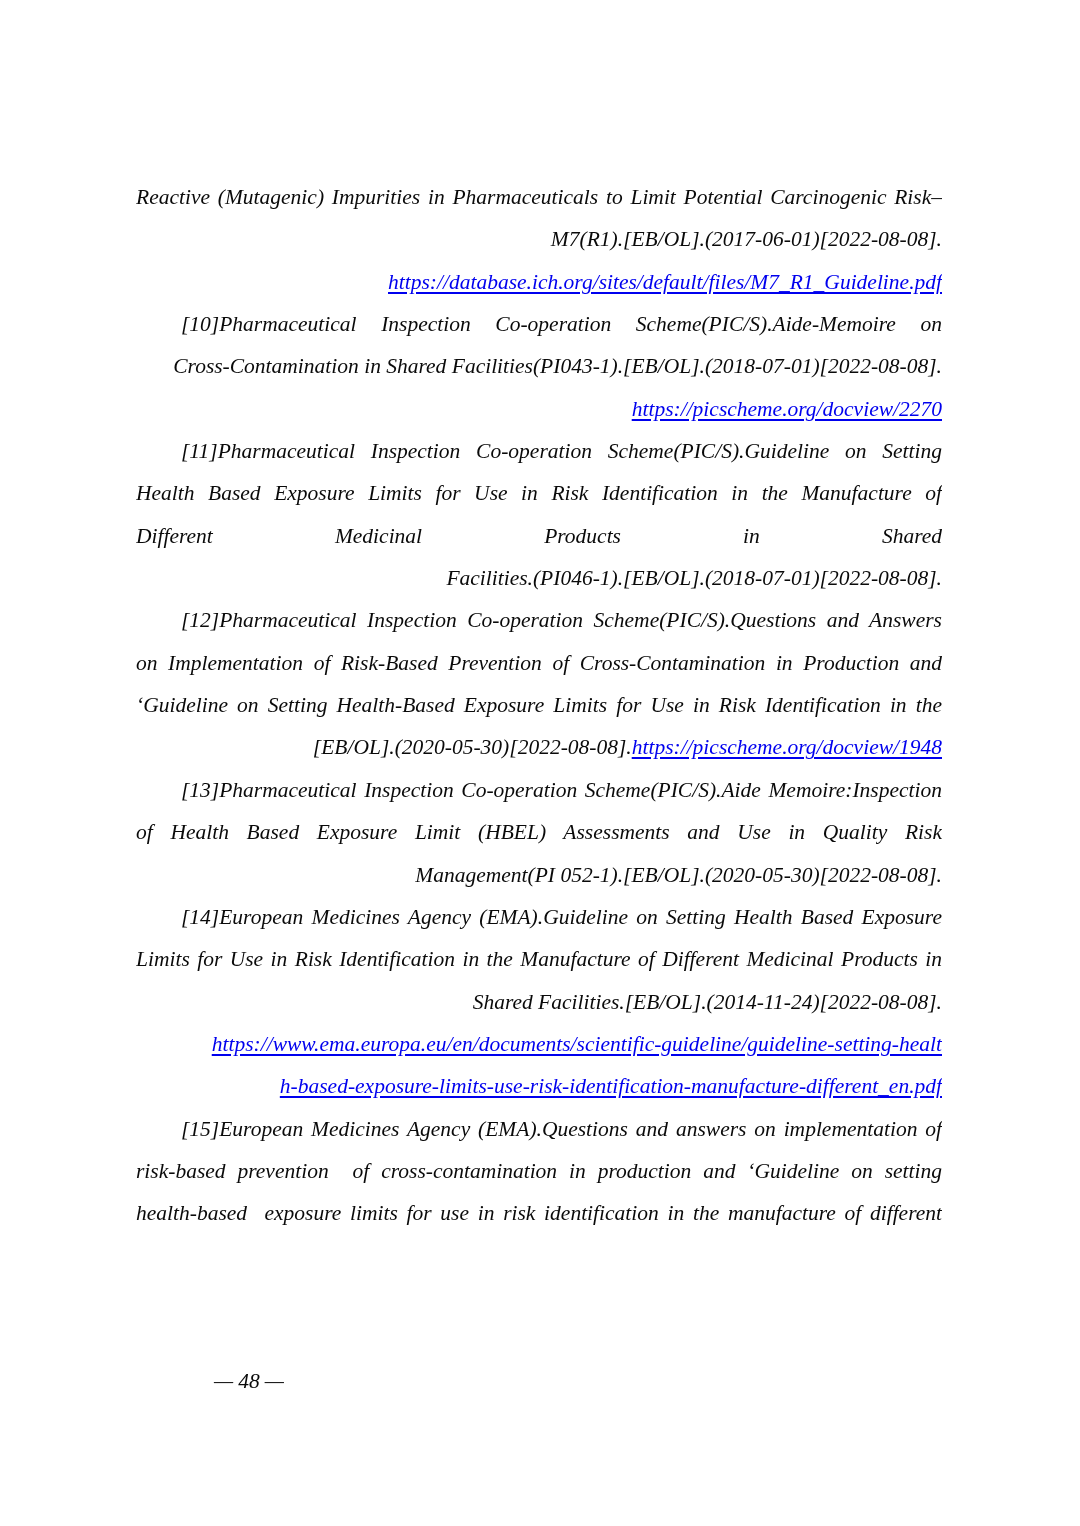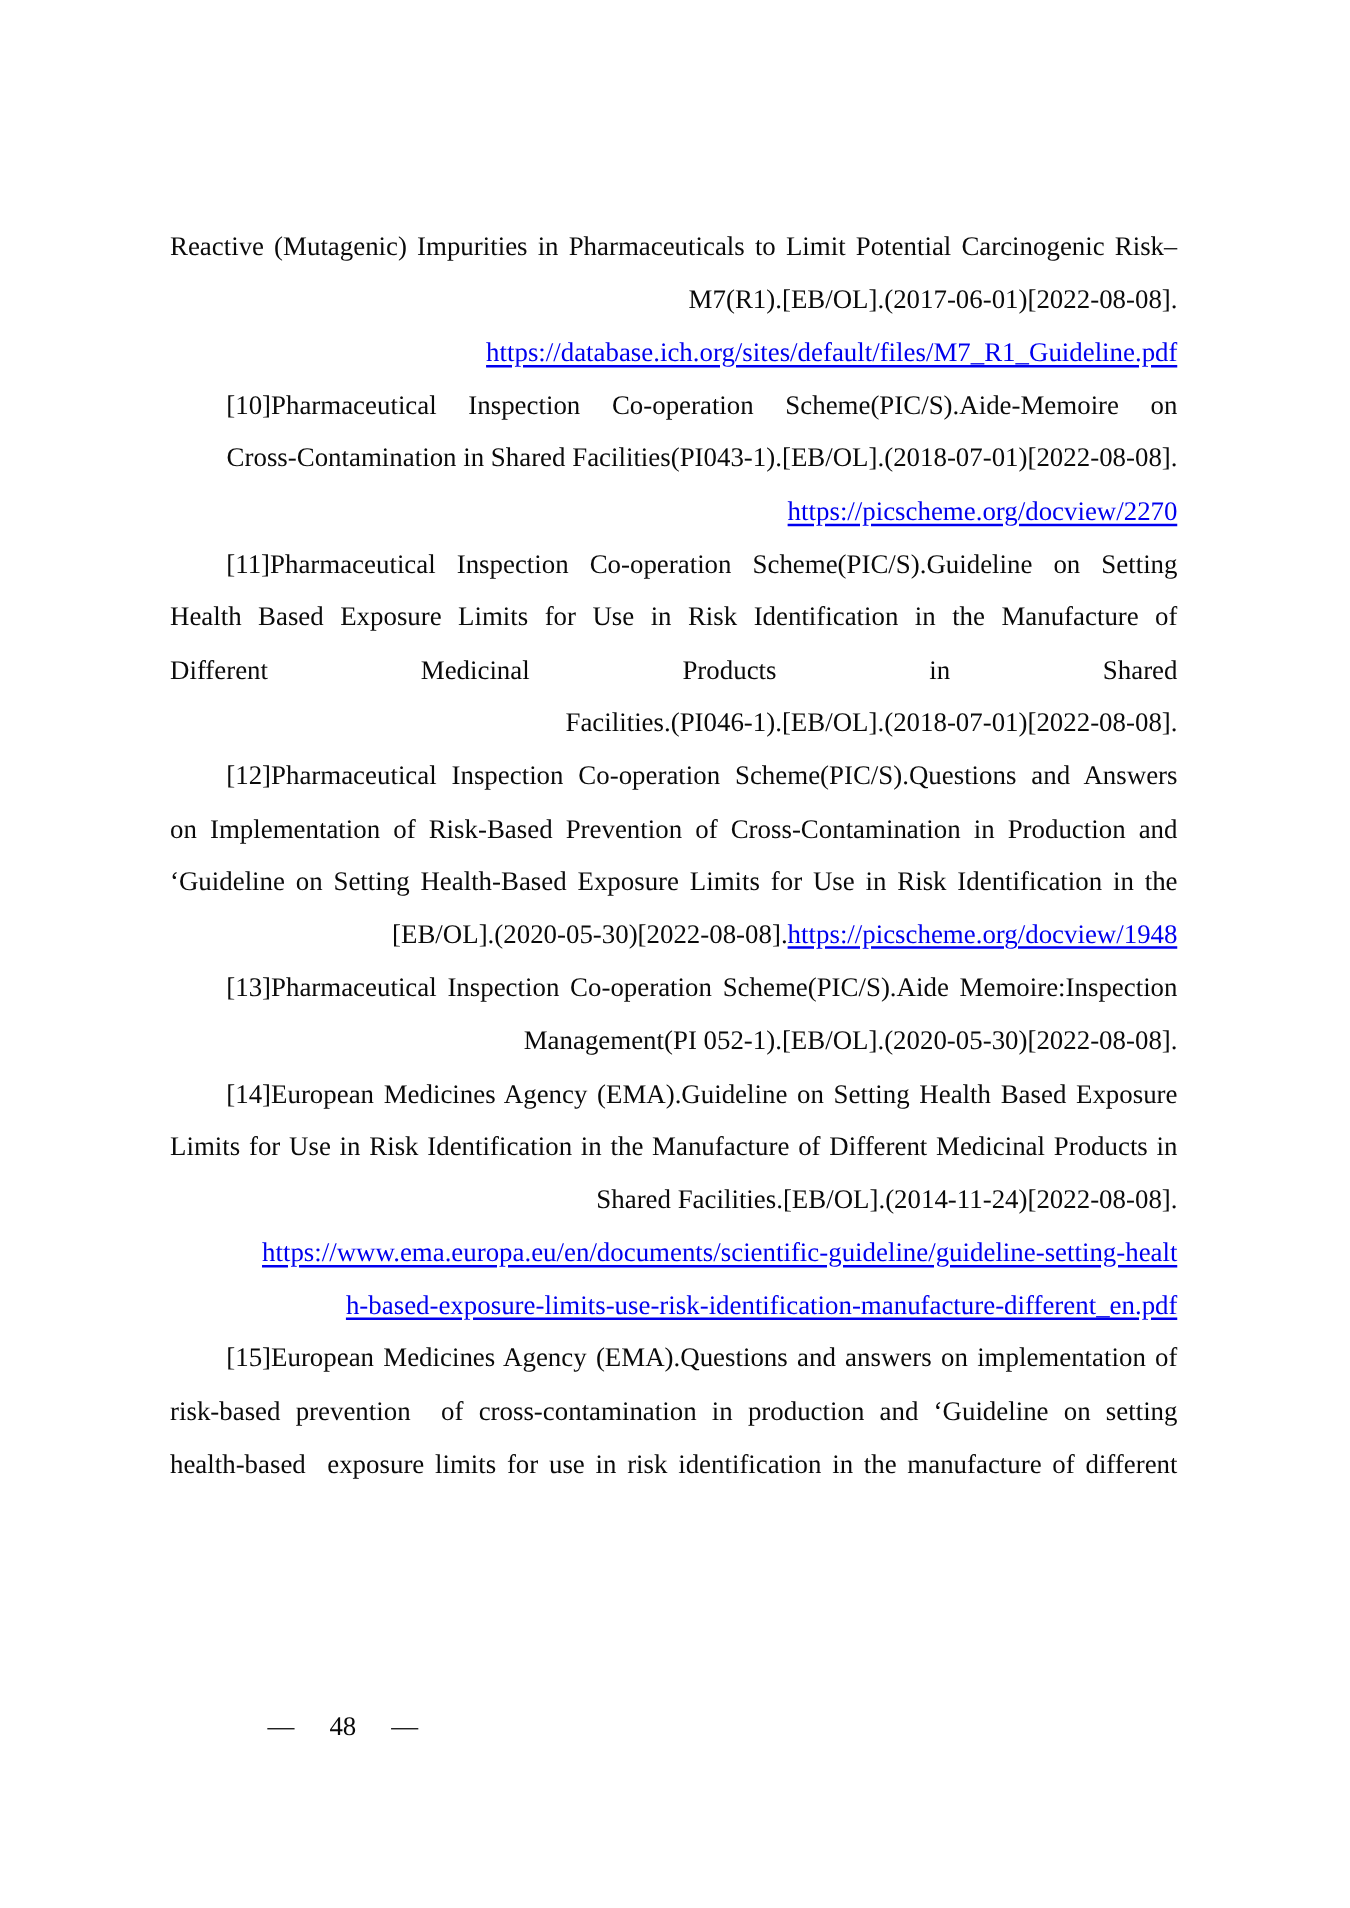--- a/index.html
+++ b/index.html
@@ -7,20 +7,21 @@
     width: 1080px; height: 1526px;
     background: #ffffff;
     font-family: "Liberation Serif", "DejaVu Serif", serif;
   }
   .page {
     position: relative;
     width: 1036px; height: 1526px;
     background: var(--page-bg, #ffffff);
     color: var(--text, #0a0a0a);
     overflow: hidden;
+    font-style: italic;
   }
   .content {
     position: absolute;
     left: 136px; top: 176px;
     width: 806px;
   }
   .line {
     height: 42.35px;
     line-height: 42.35px;
     font-size: 21.5px;
@@ -44,21 +45,21 @@
     cursor: pointer;
   }
   .footer {
     position: absolute;
     left: 136px; top: 1360px;
     height: 42px; line-height: 42px;
     font-size: 21.5px;
     padding-left: 78px;
     color: var(--text, #0a0a0a);
   }
-  .footer .num { margin: 0 28px; }
+  .footer .num { margin: 0 5px; }
 </style>
 </head>
 <body>
 
 <div class="page" style="--page-bg: #ffffff; --text: #0a0a0a; --link: #0000ee;">
   <main class="content" id="refs">
       <div class="line just"><span>Reactive (Mutagenic) Impurities in Pharmaceuticals to Limit Potential Carcinogenic Risk–</span></div>
       <div class="line left"><span>M7(R1).[EB/OL].(2017-06-01)[2022-08-08].</span></div>
       <div class="line left ind-link"><a class="ref-link" href="#">https://database.ich.org/sites/default/files/M7_R1_Guideline.pdf</a></div>
       <div class="line just ind-para"><span>[10]Pharmaceutical Inspection Co-operation Scheme(PIC/S).Aide-Memoire on</span></div>
@@ -66,20 +67,21 @@
       <div class="line left ind-link"><a class="ref-link" href="#">https://picscheme.org/docview/2270</a></div>
       <div class="line just ind-para"><span>[11]Pharmaceutical Inspection Co-operation Scheme(PIC/S).Guideline on Setting</span></div>
       <div class="line just"><span>Health Based Exposure Limits for Use in Risk Identification in the Manufacture of</span></div>
       <div class="line just"><span>Different Medicinal Products in Shared</span></div>
       <div class="line left"><span>Facilities.(PI046-1).[EB/OL].(2018-07-01)[2022-08-08].</span></div>
       <div class="line just ind-para"><span>[12]Pharmaceutical Inspection Co-operation Scheme(PIC/S).Questions and Answers</span></div>
       <div class="line just"><span>on Implementation of Risk-Based Prevention of Cross-Contamination in Production and</span></div>
       <div class="line just"><span>‘Guideline on Setting Health-Based Exposure Limits for Use in Risk Identification in the</span></div>
       <div class="line left"><span>[EB/OL].(2020-05-30)[2022-08-08].</span><a class="ref-link" href="#">https://picscheme.org/docview/1948</a></div>
       <div class="line just ind-para"><span>[13]Pharmaceutical Inspection Co-operation Scheme(PIC/S).Aide Memoire:Inspection</span></div>
+      <div class="line just"><span>of Health Based Exposure Limit (HBEL) Assessments and Use in Quality Risk</span></div>
       <div class="line left"><span>Management(PI 052-1).[EB/OL].(2020-05-30)[2022-08-08].</span></div>
       <div class="line just ind-para"><span>[14]European Medicines Agency (EMA).Guideline on Setting Health Based Exposure</span></div>
       <div class="line just"><span>Limits for Use in Risk Identification in the Manufacture of Different Medicinal Products in</span></div>
       <div class="line left"><span>Shared Facilities.[EB/OL].(2014-11-24)[2022-08-08].</span></div>
       <div class="line left ind-link"><a class="ref-link" href="#">https://www.ema.europa.eu/en/documents/scientific-guideline/guideline-setting-healt</a></div>
       <div class="line left"><a class="ref-link" href="#">h-based-exposure-limits-use-risk-identification-manufacture-different_en.pdf</a></div>
       <div class="line just ind-para"><span>[15]European Medicines Agency (EMA).Questions and answers on implementation of</span></div>
       <div class="line just"><span>risk-based prevention&nbsp; of cross-contamination in production and ‘Guideline on setting</span></div>
       <div class="line just"><span>health-based&nbsp; exposure limits for use in risk identification in the manufacture of different</span></div>
     </main>

